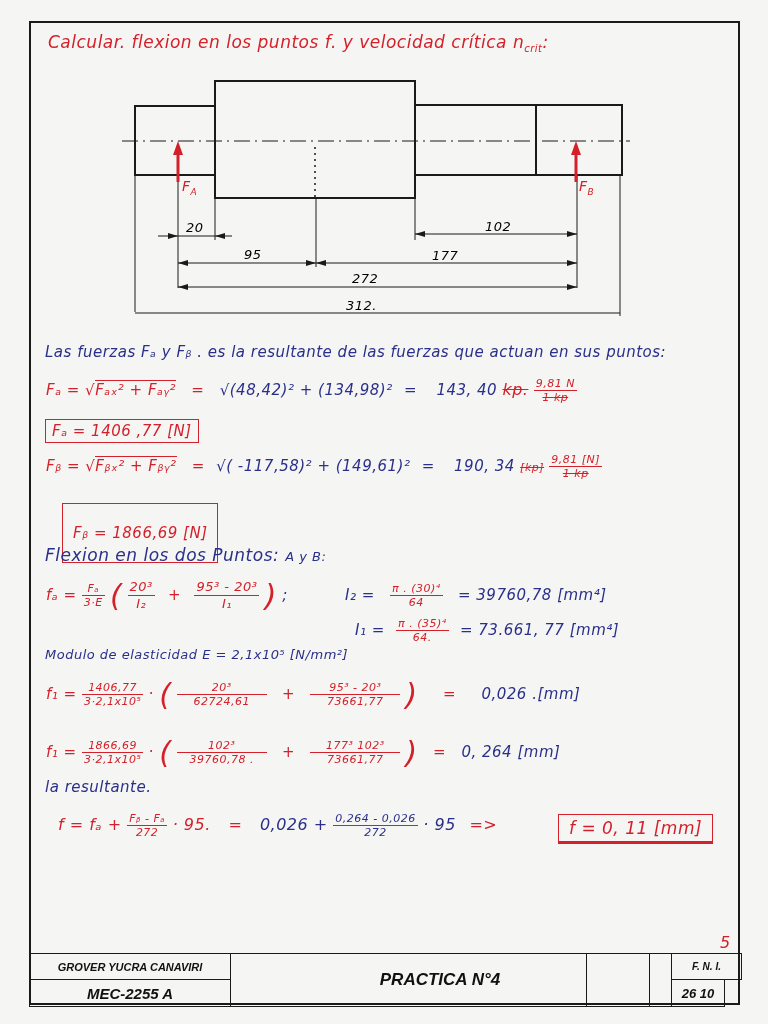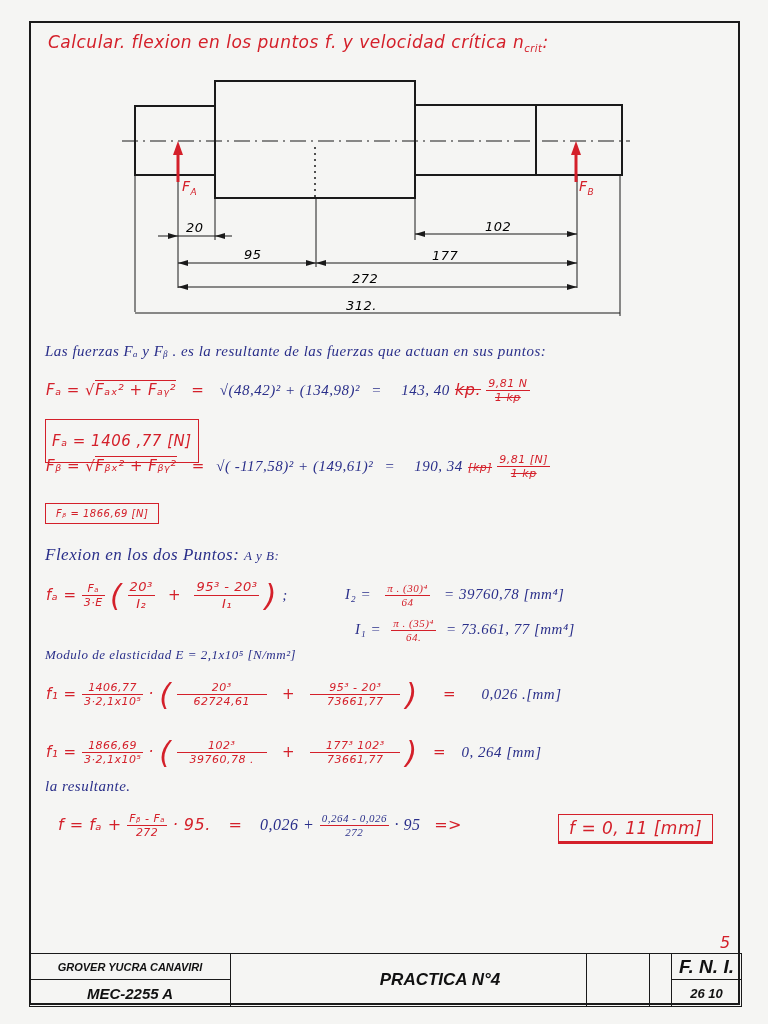--- a/index.html
+++ b/index.html
@@ -12,22 +12,22 @@
     position:absolute; left:29px; top:21px; width:711px; height:984px;
     border:2px solid #1a1a1a; box-sizing:border-box;
   }
   .hw {
     position:absolute; white-space:nowrap;
     font-family:"DejaVu Sans", sans-serif;
     font-style:italic; font-weight:300;
     letter-spacing:0.5px;
   }
   .red { color:#d4202a; }
-  .blue { color:#2a2f8a;font-family:Liberation Serif, serif; }
-  .boxed { border:1.6px solid #d4202a; padding:12px 6px; }
+  .blue { color:#2a2f8a; }
+  .boxed { border:1.6px solid #d4202a; padding:2px 6px; }
   .frac { display:inline-block; vertical-align:middle; text-align:center; font-size:11px; line-height:1.2; }
   .frac .num { display:block; border-bottom:1px solid currentColor; padding:0 2px; }
   .frac .den { display:block; padding:0 2px; }
   .paren { font-size:30px; font-weight:200; vertical-align:middle; }
   svg.diagram { position:absolute; left:0; top:0; }
   
   .tb-cell { position:absolute; border:1.5px solid #1a1a1a; box-sizing:border-box;
     font-family:"Liberation Sans", sans-serif; font-weight:bold; font-style:italic; color:#111;
     display:flex; align-items:center; justify-content:center; }
   .page-num { position:absolute; right:36px; top:933px; font-size:16px; }
@@ -124,21 +124,21 @@
 <div class="hw" style="left:46px; top:453px; font-size:15px;">
   <span class="red">Fᵦ = √</span><span class="red" style="border-top:1.5px solid #d4202a;">Fᵦₓ² + Fᵦᵧ²</span>
   <span class="red" style="margin-left:10px;">=</span>
   <span class="blue" style="margin-left:6px;">√( -117,58)² + (149,61)²</span>
   <span class="blue" style="margin-left:6px;">=</span>
   <span class="blue" style="margin-left:14px;">190, 34</span>
   <span class="red" style="text-decoration:line-through; font-size:11px;">[kp]</span>
   <span class="frac red"><span class="num">9,81 [N]</span><span class="den" style="text-decoration:line-through;">1 kp</span></span>
 </div>
 
-<div class="hw red boxed" style="left:45px; top:503px; font-size:10px; padding:4px 10px;">Fᵦ = 1866,69 [N]</div>
+<div class="hw red boxed" style="left:62px; top:503px; font-size:15px; padding:20px 10px;">Fᵦ = 1866,69 [N]</div>
 
 <div class="hw blue" style="left:45px; top:545px; font-size:17px;">
   <span>Flexion en los dos Puntos:</span> <span style="font-size:13px;">A y B:</span>
 </div>
 
 <div class="hw red" style="left:46px; top:578px; font-size:15px;">
   <span>fₐ =</span>
   <span class="frac"><span class="num">Fₐ</span><span class="den">3·E</span></span>
   <span class="paren">(</span>
   <span class="frac" style="font-size:13px;"><span class="num">20³</span><span class="den">I₂</span></span>
@@ -210,18 +210,18 @@
 <div class="tb-cell" style="left:29px; top:953px; width:202px; height:27px; font-size:11px;">
     <span>GROVER YUCRA CANAVIRI</span>
   </div>
 <div class="tb-cell" style="left:29px; top:979px; width:202px; height:28px; font-size:15px;">
     <span>MEC-2255 A</span>
   </div>
 <div class="tb-cell" style="left:230px; top:953px; width:420px; height:54px; font-size:17px;">
     <span>PRACTICA N°4</span>
   </div>
 <div class="tb-cell" style="left:586px; top:953px; width:86px; height:54px;"></div>
-<div class="tb-cell" style="left:671px; top:953px; width:71px; height:27px; font-size:19px;">
+<div class="tb-cell" style="left:671px; top:953px; width:71px; height:27px; font-size:10px;">
     <span>F. N. I.</span>
   </div>
-<div class="tb-cell" style="left:671px; top:979px; width:71px; height:28px; font-size:13px;">
+<div class="tb-cell" style="left:671px; top:979px; width:54px; height:28px; font-size:13px;">
     <span>26 10</span>
   </div>
 
 </body></html>

